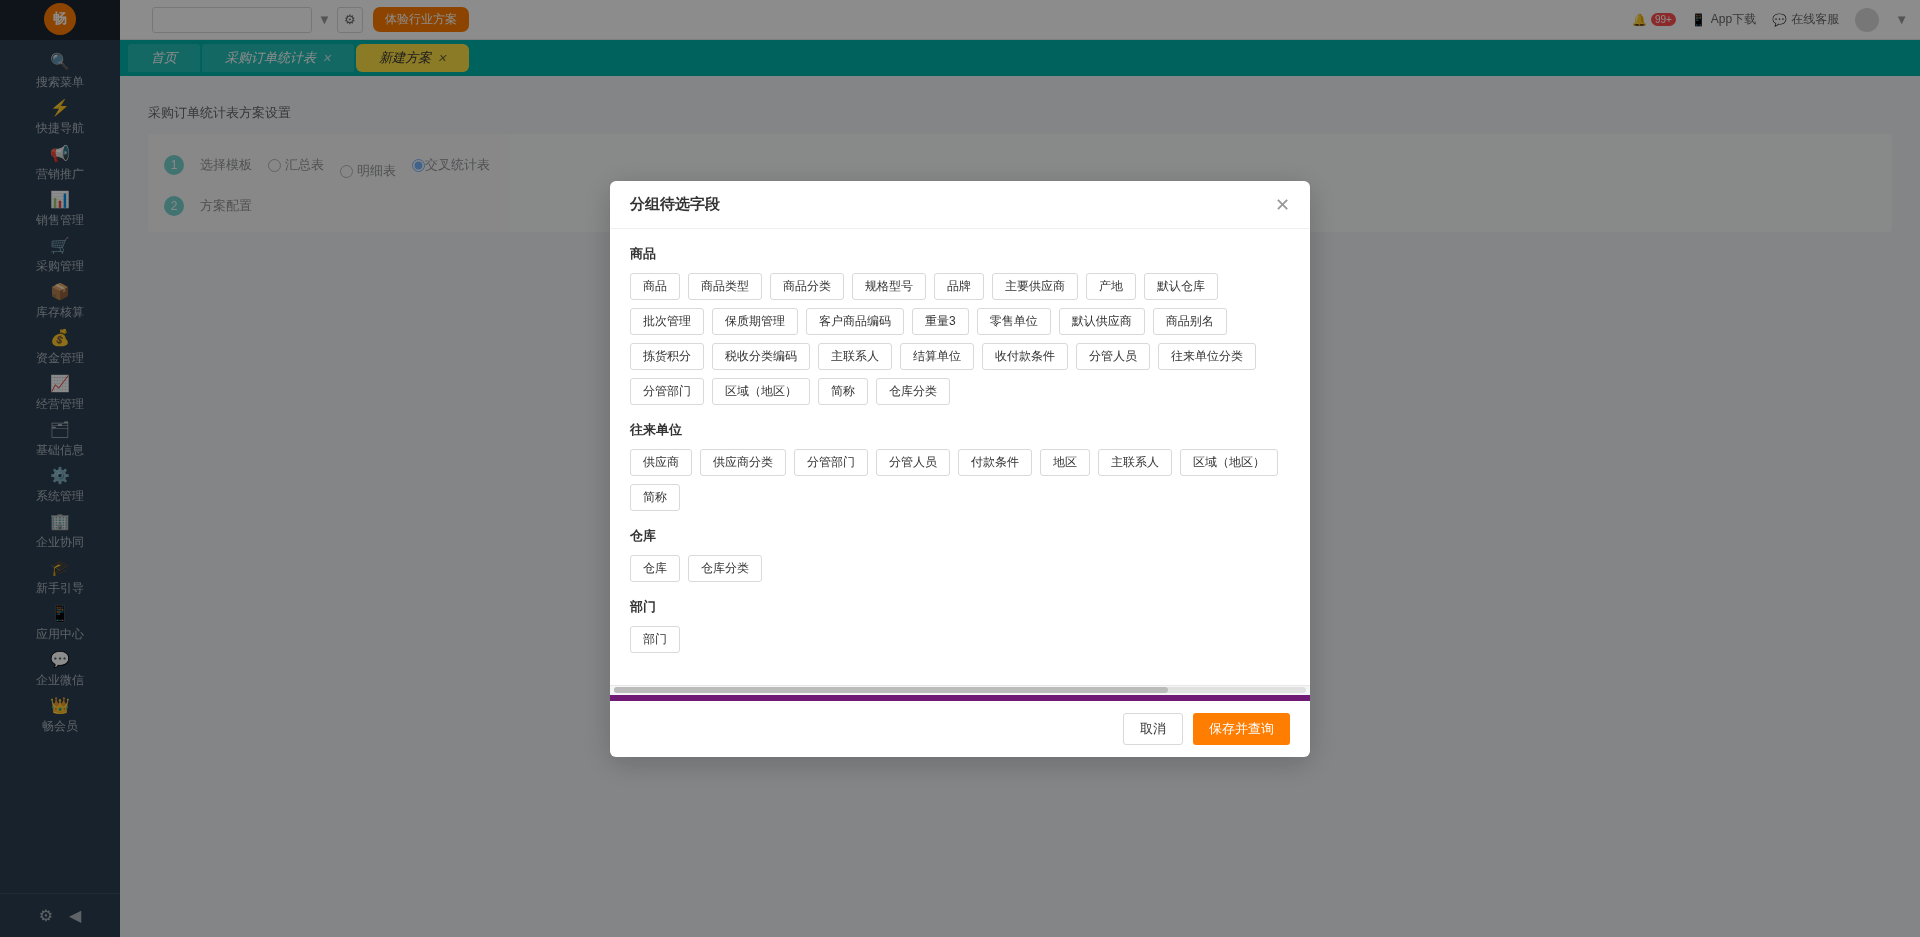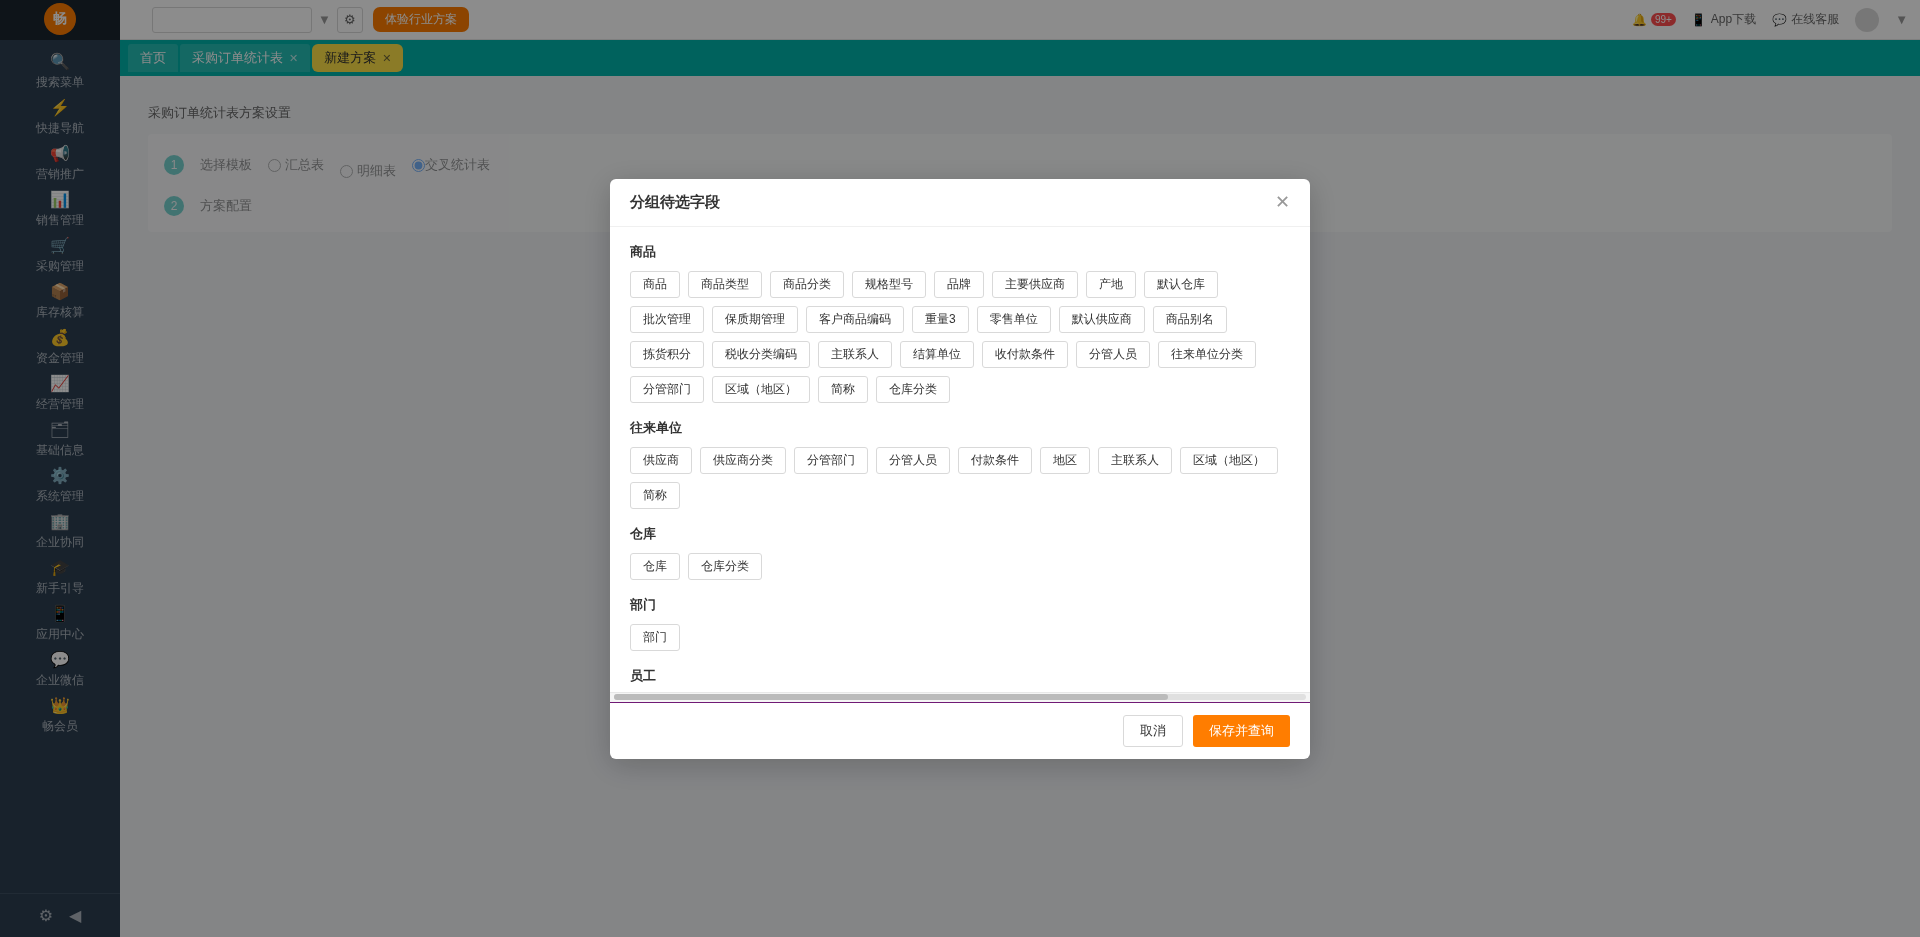--- a/index.html
+++ b/index.html
@@ -58,23 +58,23 @@
       position: fixed;
       top: 40px; left: 120px; right: 0;
       z-index: 99;
       gap: 2px;
     }
     .nav-tab {
       height: 28px;
       background: rgba(255,255,255,0.15);
       color: white;
       border-radius: 3px 3px 0 0;
-      padding: 0 12px;
+      padding: 0 23px;
       display: flex; align-items: center; gap: 6px;
-      font-size: 13px; cursor: pointer;
+      font-size: 13px; cursor: pointer; font-style: italic;
     }
     .nav-tab.active { background: #fde047; color: #333; border-radius: 6px; }
     .nav-tab .tab-close { font-size: 11px; cursor: pointer; opacity: 0.7; }
 
     
     .sidebar {
       width: 120px;
       background: #2c3e50;
       position: fixed;
       top: 0; left: 0; bottom: 0;
@@ -148,21 +148,21 @@
       width: 700px;
       max-height: 580px;
       display: flex;
       flex-direction: column;
       box-shadow: 0 6px 30px rgba(0,0,0,0.2);
     }
     .modal-header {
       padding: 14px 20px;
       border-bottom: 1px solid #f0f0f0;
       display: flex;
-      align-items: center;
+      align-items: flex-end;
       justify-content: space-between;
       flex-shrink: 0;
     }
     .modal-title {
       font-size: 15px;
       font-weight: bold;
       color: #333;
     }
     .modal-close {
       cursor: pointer;
@@ -170,21 +170,21 @@
       font-size: 18px;
       line-height: 1;
     }
     .modal-body {
       flex: 1;
       overflow-y: auto;
       padding: 16px 20px;
     }
     .modal-footer {
       padding: 12px 20px;
-      border-top: 1px solid #701a75;
+      border-top: 6px solid #701a75;
       display: flex;
       justify-content: flex-end;
       gap: 10px;
       flex-shrink: 0;
     }
 
     
     .field-section { margin-bottom: 16px; }
     .field-section-title {
       font-size: 13px;
@@ -443,24 +443,20 @@
         </div>
       </div>
 
       <div class="field-section">
         <div class="field-section-title">部门</div>
         <div class="field-tags">
           <span class="field-tag">部门</span>
         </div>
       </div>
 
-      <div class="field-section">
-        <div class="field-section-title">员工</div>
-
-      </div>
 
     </div>
     <div class="modal-hscroll">
       <div class="modal-hscroll-track">
         <div class="modal-hscroll-thumb"></div>
       </div>
     </div>
     <div class="modal-footer">
       <button class="btn btn-default">取消</button>
       <button class="btn btn-primary">保存并查询</button>

